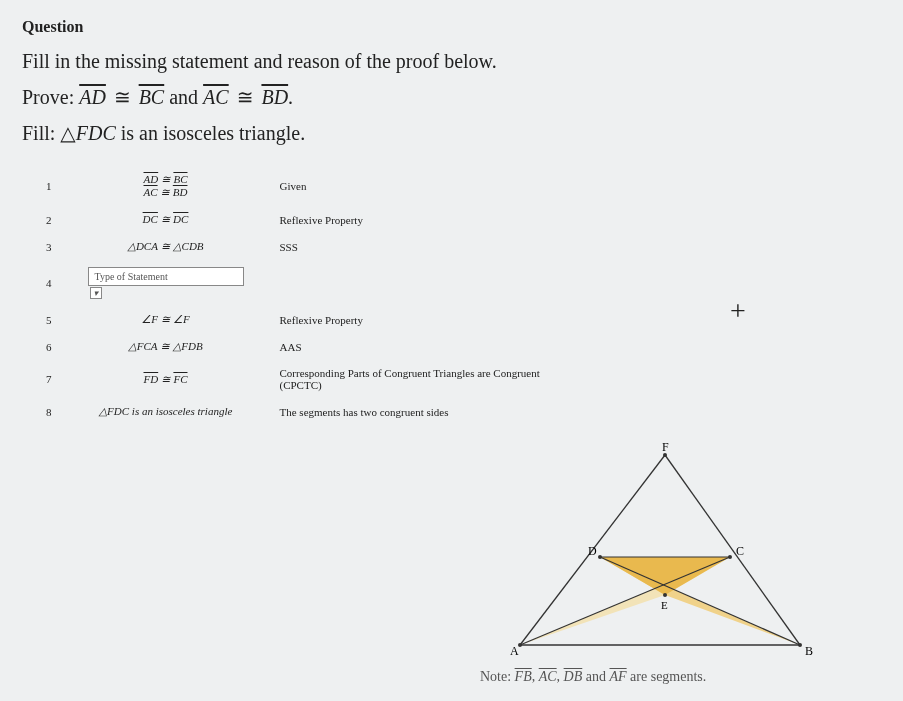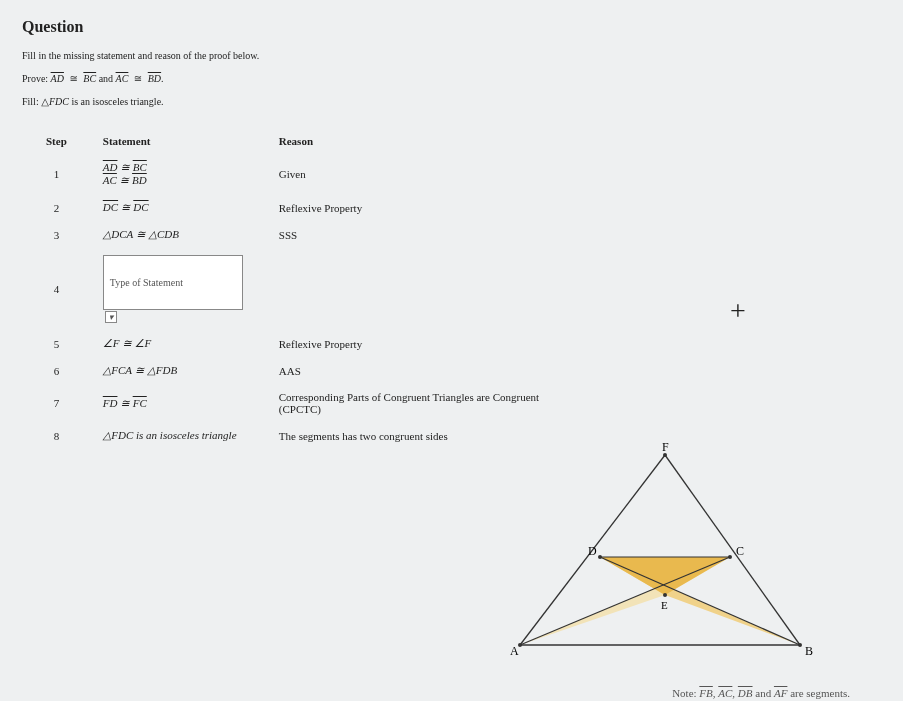--- a/index.html
+++ b/index.html
@@ -5,66 +5,66 @@
   * { box-sizing: border-box; }
   body {
     margin: 0;
     padding: 18px 22px;
     font-family: Georgia, 'Times New Roman', serif;
     background: #eef0f1;
     color: #222;
     width: 903px;
   }
   .q-title { font-weight: bold; font-size: 16px; margin-bottom: 14px; }
-  .instr, .given, .prove { font-size: 10px; margin-bottom: 12px; }
+  .instr, .given, .prove { font-size: 20px; margin-bottom: 12px; }
   .seg { text-decoration: overline; font-style: italic; }
   .tri::before { content: "△"; }
   .cong::before { content: "≅"; padding: 0 3px; }
   table.proof {
     border-collapse: separate;
     border-spacing: 0 6px;
     margin-top: 18px;
     font-size: 11px;
     margin-left: 6px;
   }
   table.proof th {
     text-align: left;
     font-weight: bold;
     padding: 4px 18px;
     font-size: 11px;
   }
   table.proof th.step-h { text-align: center; }
   table.proof td { padding: 4px 18px; vertical-align: middle; }
   table.proof td.step { text-align: center; width: 40px; }
-  table.proof td.stat { text-align: left; width: 170px; font-style: italic; }
+  table.proof td.stat { text-align: center; width: 170px; font-style: italic; }
   table.proof td.reas { width: 320px; }
   .input-box {
     display: inline-block;
     border: 1px solid #888;
     background: #fff;
-    padding: 21px 6px;
-    width: 140px;
+    padding: 3px 6px;
+    width: 156px;
     font-size: 10px;
     color: #555;
     text-align: left;
     font-style: normal;
   }
   .dd-arrow {
     display: inline-block;
     border: 1px solid #888;
     background: #fff;
     padding: 0 3px;
     font-size: 9px;
     margin-left: 2px;
     color: #555;
     vertical-align: middle;
   }
   .plus-wrap { position: absolute; left: 730px; top: 295px; font-size: 28px; font-weight: 300; }
   .figure-wrap { position: absolute; left: 480px; top: 445px; width: 370px; }
-  .figure-note { font-size: 11px; color: #555; text-align: right; margin-top: 18px; }
+  .figure-note { font-size: 14px; color: #555; text-align: left; margin-top: 0; }
   svg { overflow: visible; }
 </style>
 </head>
 <body>
 
 <div class="q-title">Question</div>
 
 <div class="instr">Fill in the missing statement and reason of the proof below.</div>
 
 <div class="given">
@@ -73,25 +73,20 @@
   <span class="seg">AC</span> <span class="cong"></span> <span class="seg">BD</span>.
 </div>
 
 <div class="prove">
   <span>Fill:</span>
   <span class="tri"></span><i>FDC</i> is an isosceles triangle.
 </div>
 
 <table class="proof">
   <tbody>
-      <tr>
-    <th class="step-h">Step</th>
-    <th>Statement</th>
-    <th>Reason</th>
-  </tr>
 
   <tr>
     <td class="step">1</td>
     <td class="stat">
       <span class="seg">AD</span><span class="cong"></span><span class="seg">BC</span><br>
       <span class="seg">AC</span><span class="cong"></span><span class="seg">BD</span>
     </td>
     <td class="reas">Given</td>
   </tr>
 

